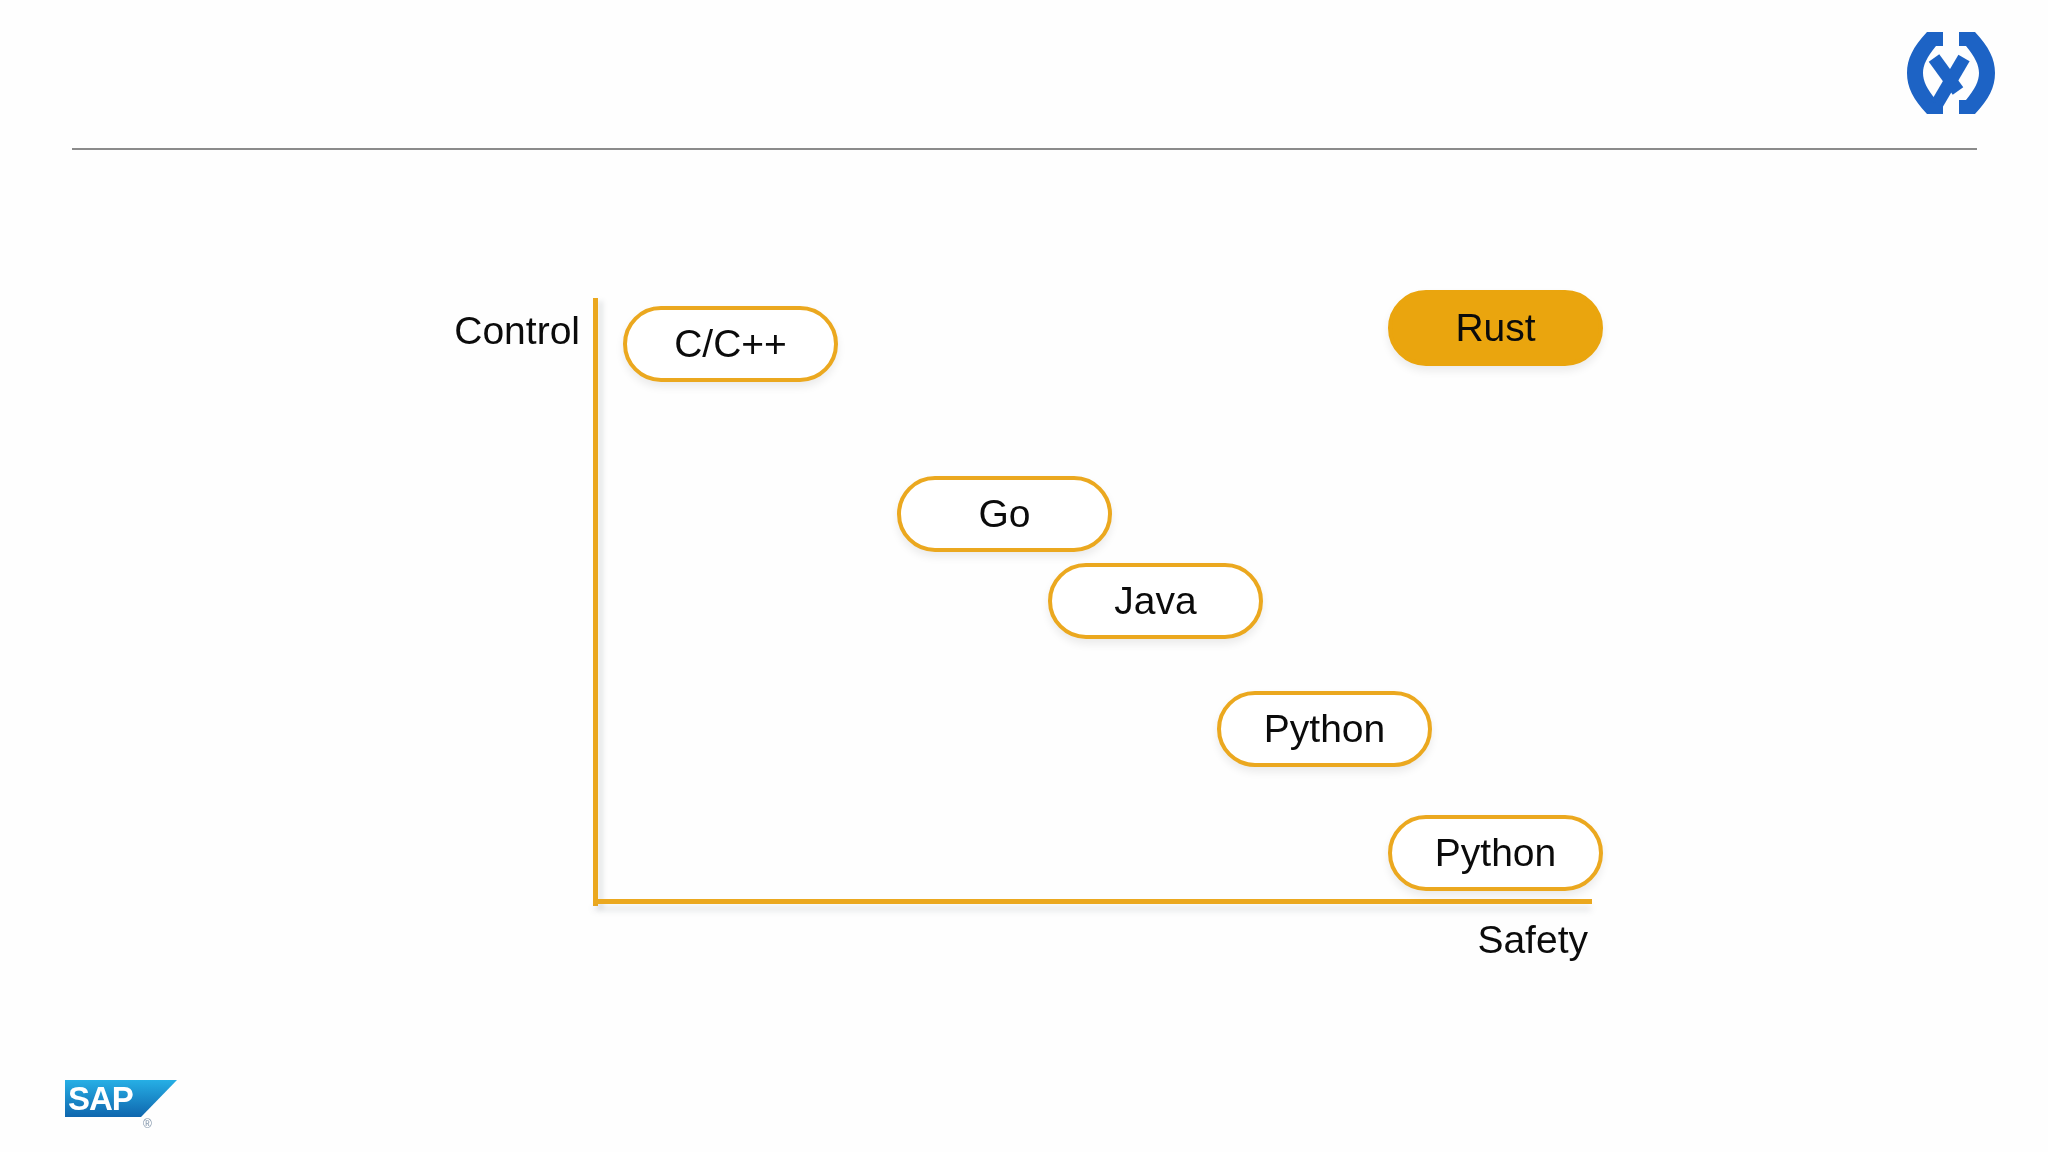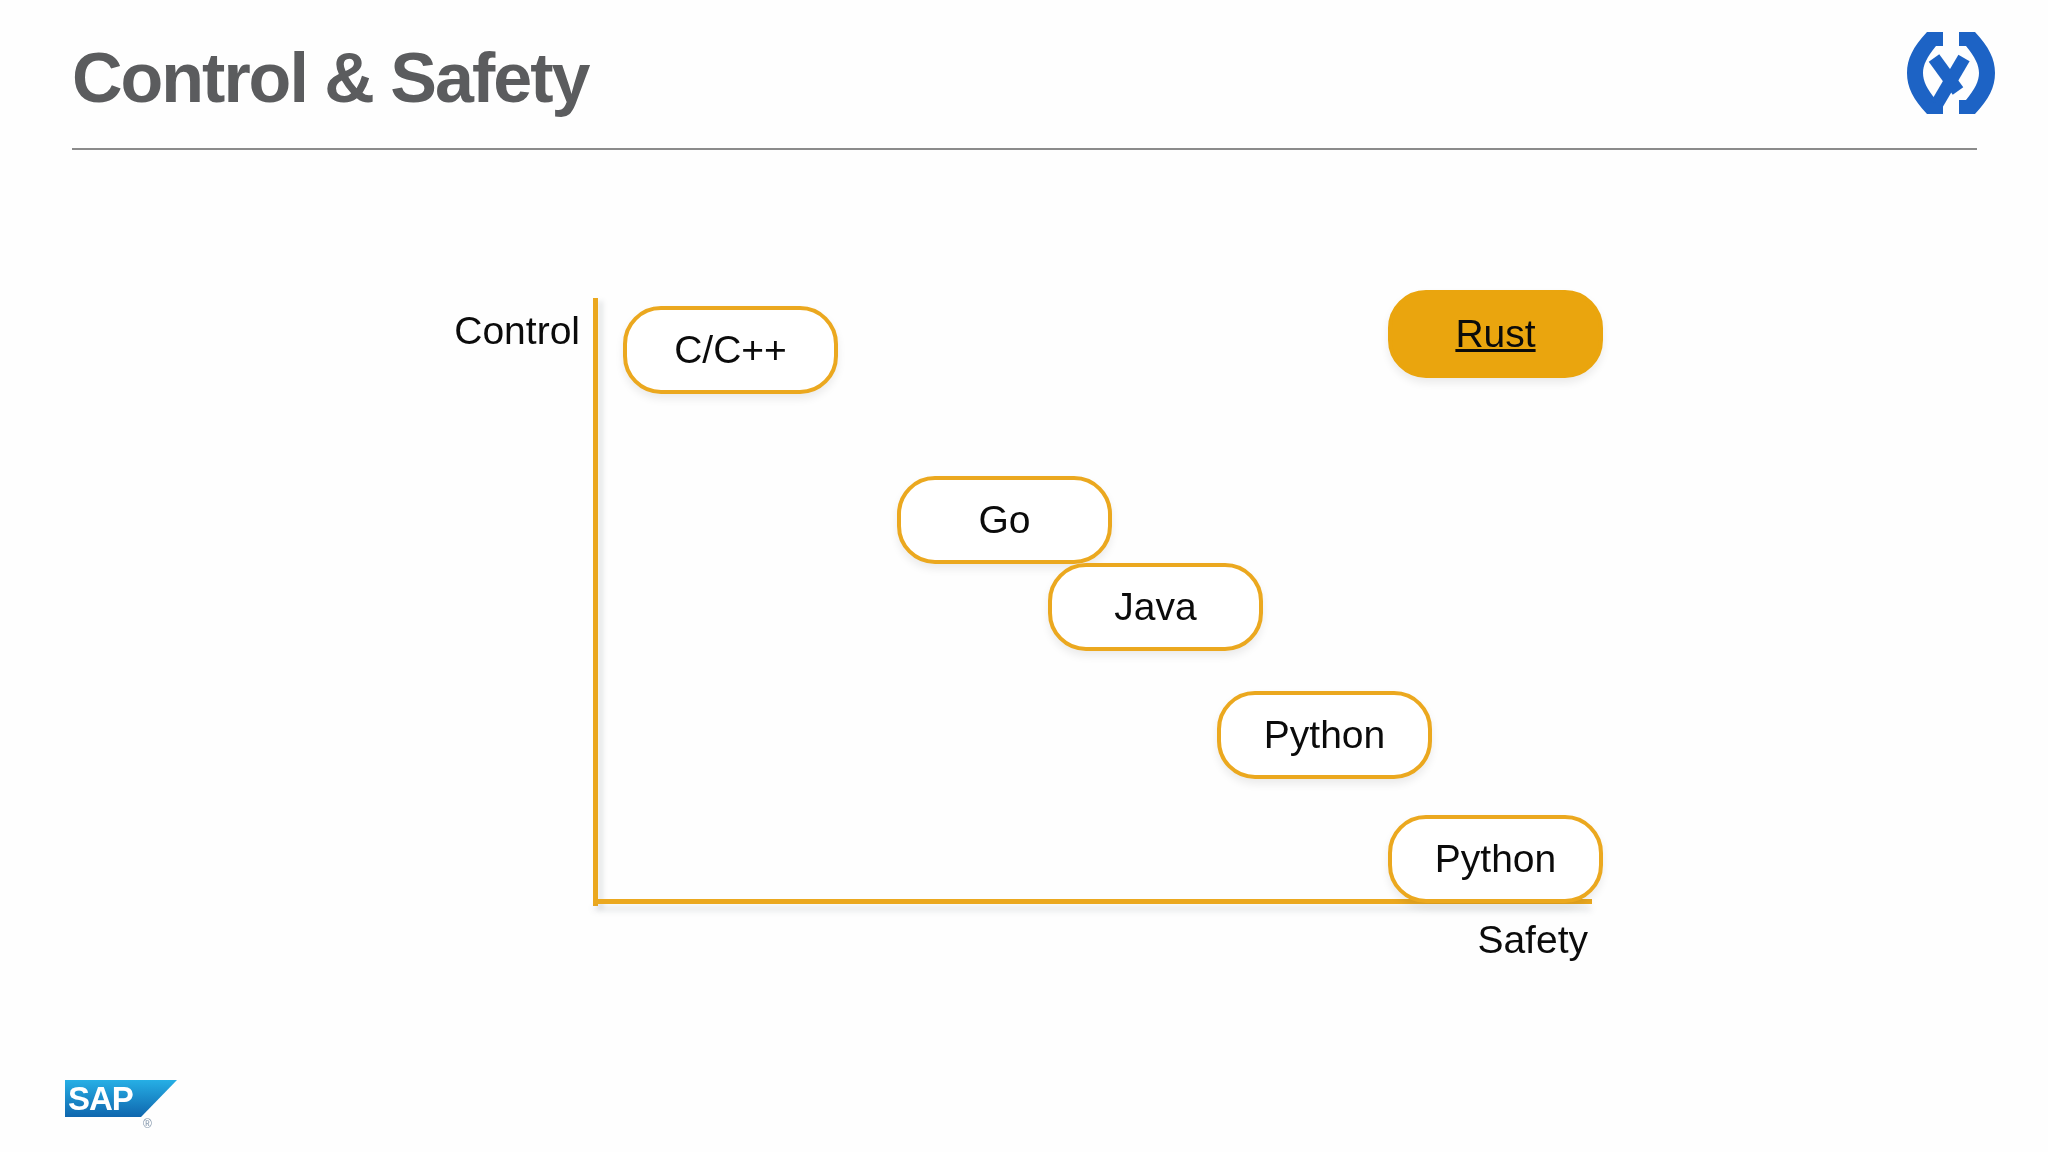--- a/index.html
+++ b/index.html
@@ -48,42 +48,40 @@
     white-space:nowrap;
   }
   #y-axis-label{
     left:420px;top:294px;width:160px;text-align:right;
   }
   #x-axis-label{
     left:1420px;top:903px;width:168px;text-align:right;
   }
   .pill{
     position:absolute;
-    width:215px;height:88px;
+    width:215px;height:76px;
     border:4px solid var(--gold-stroke);
     border-radius:38px;
     background:#FFFFFF;
     display:flex;align-items:center;justify-content:center;
     font-size:39px;color:var(--ink);
     box-shadow:0 5px 9px rgba(0,0,0,0.08);
     white-space:nowrap;
   }
   .pill.filled{
     background:var(--gold-fill);
     border-color:var(--gold-fill);
-    text-decoration:underline;
   }
   #sap-logo{position:absolute;left:65px;top:1080px;}
 </style>
 </head>
 <body>
 
 <div id="slide">
 
-  <div id="slide-title">Control &amp; Safety</div>
   <div id="title-divider"></div>
 
   <svg id="top-right-logo" width="96" height="86" viewBox="0 0 96 86">
     <g fill="#1D63C5" stroke="none">
       <path d="M 40 2 L 24 2 C 10 17 4 29 4 43 C 4 57 10 69 24 84 L 40 84 L 40 70 L 33 70 C 24 59 20 51 20 43 C 20 35 24 27 33 16 L 40 16 Z"></path>
       <path d="M 56 2 L 72 2 C 86 17 92 29 92 43 C 92 57 86 69 72 84 L 56 84 L 56 70 L 63 70 C 72 59 76 51 76 43 C 76 35 72 27 63 16 L 56 16 Z"></path>
     </g>
     <g stroke="#1D63C5" stroke-width="13" stroke-linecap="butt">
       <line x1="31" y1="28" x2="55" y2="61"></line>
       <line x1="61" y1="28" x2="34" y2="74"></line>

